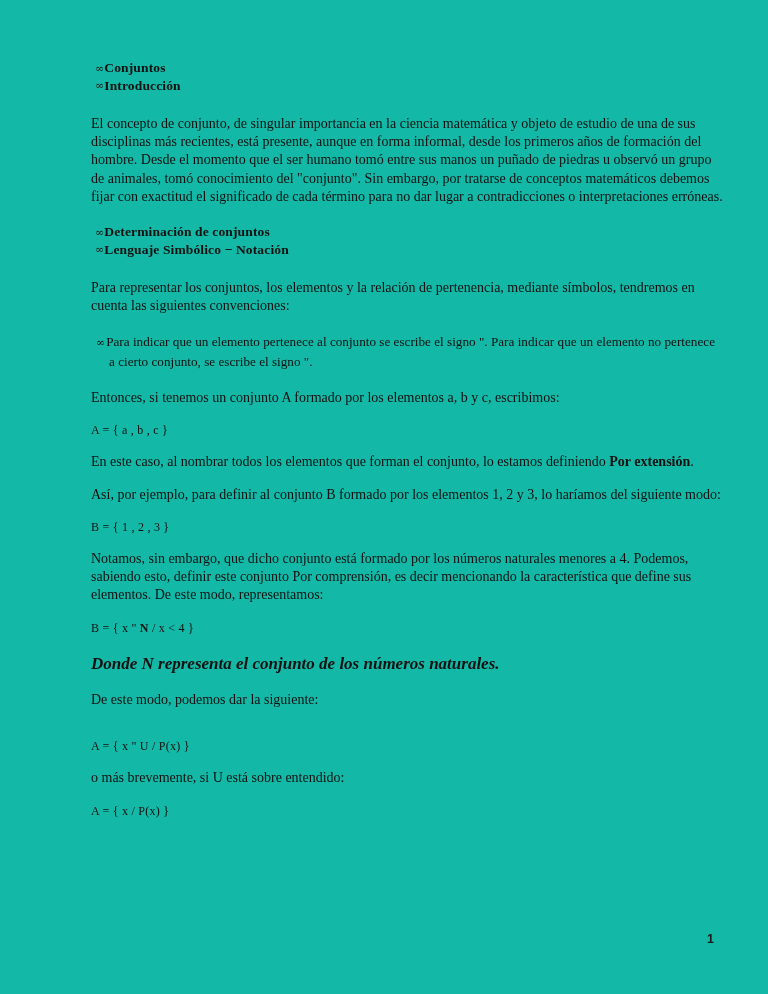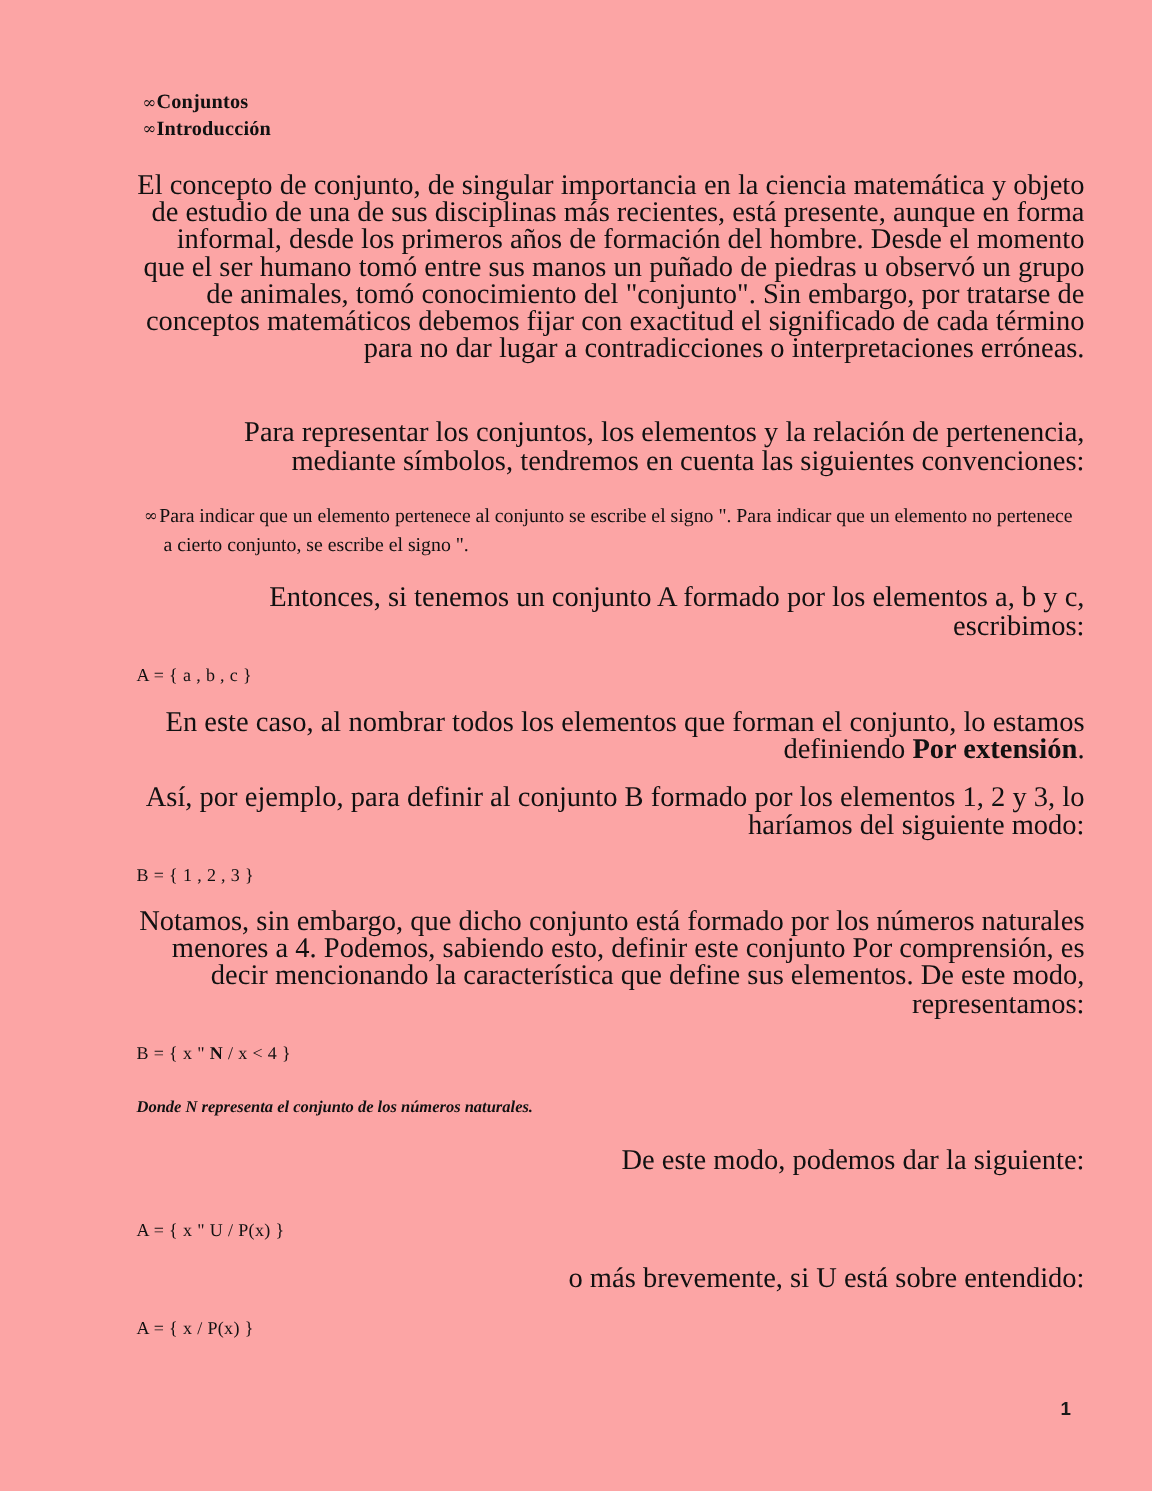--- a/index.html
+++ b/index.html
@@ -16,21 +16,21 @@
     color: #111111;
     -webkit-font-smoothing: antialiased;
   }
 
   .page {
     position: absolute;
     left: 0;
     top: 0;
     width: 768px;
     height: 994px;
-    background: #fca5a5;
+    background: #14b8a6;
     overflow: hidden;
   }
 
   
   .content {
     position: absolute;
     left: 91px;
     top: 60px;
     width: 632px;
   }
@@ -50,40 +50,40 @@
     font-weight: normal;
     font-size: 11px;
     font-family: "DejaVu Serif", "Liberation Serif", serif;
     position: relative;
     top: -0.5px;
     margin-right: 0px;
   }
 
   
   .para {
-    font-size: 19px;
+    font-size: 14px;
     line-height: 18.2px;
-    text-align: right;
+    text-align: left;
     margin: 0;
   }
 
   
   .formula {
     font-size: 12px;
     line-height: 18.2px;
     margin: 0;
     letter-spacing: 0.02em;
   }
   .formula b {
     font-weight: bold;
   }
 
   .bold-inline { font-weight: bold; }
   .bolditalic-line {
-    font-size: 11px;
+    font-size: 17px;
     line-height: 18.2px;
     font-weight: bold;
     font-style: italic;
     margin: 0;
   }
 
   
   .bullet-list {
     margin: 0 0 0 5px;
     padding: 0;
@@ -126,20 +126,24 @@
       <div class="heading-line"><span class="bullet-inf">∞</span><span>Conjuntos</span></div>
       <div class="heading-line"><span class="bullet-inf">∞</span><span>Introducción</span></div>
     </div>
 
     <div class="gap-xl"></div>
 
     <p class="para">El concepto de conjunto, de singular importancia en la ciencia matemática y objeto de estudio de una de sus disciplinas más recientes, está presente, aunque en forma informal, desde los primeros años de formación del hombre. Desde el momento que el ser humano tomó entre sus manos un puñado de piedras u observó un grupo de animales, tomó conocimiento del "conjunto". Sin embargo, por tratarse de conceptos matemáticos debemos fijar con exactitud el significado de cada término para no dar lugar a contradicciones o interpretaciones erróneas.</p>
 
     <div class="gap-lg"></div>
 
+    <div class="heading-group">
+      <div class="heading-line"><span class="bullet-inf">∞</span><span>Determinación de conjuntos</span></div>
+      <div class="heading-line"><span class="bullet-inf">∞</span><span>Lenguaje Simbólico − Notación</span></div>
+    </div>
 
     <div class="gap-xl"></div>
 
     <p class="para">Para representar los conjuntos, los elementos y la relación de pertenencia, mediante símbolos, tendremos en cuenta las siguientes convenciones:</p>
 
     <div class="gap-lg"></div>
 
     <ul class="bullet-list">
       <li class="bullet-item"><span class="bullet-inf">∞</span><span>Para indicar que un elemento pertenece al conjunto se escribe el signo ". Para indicar que un elemento no pertenece a cierto conjunto, se escribe el signo ".</span></li>
     </ul>

